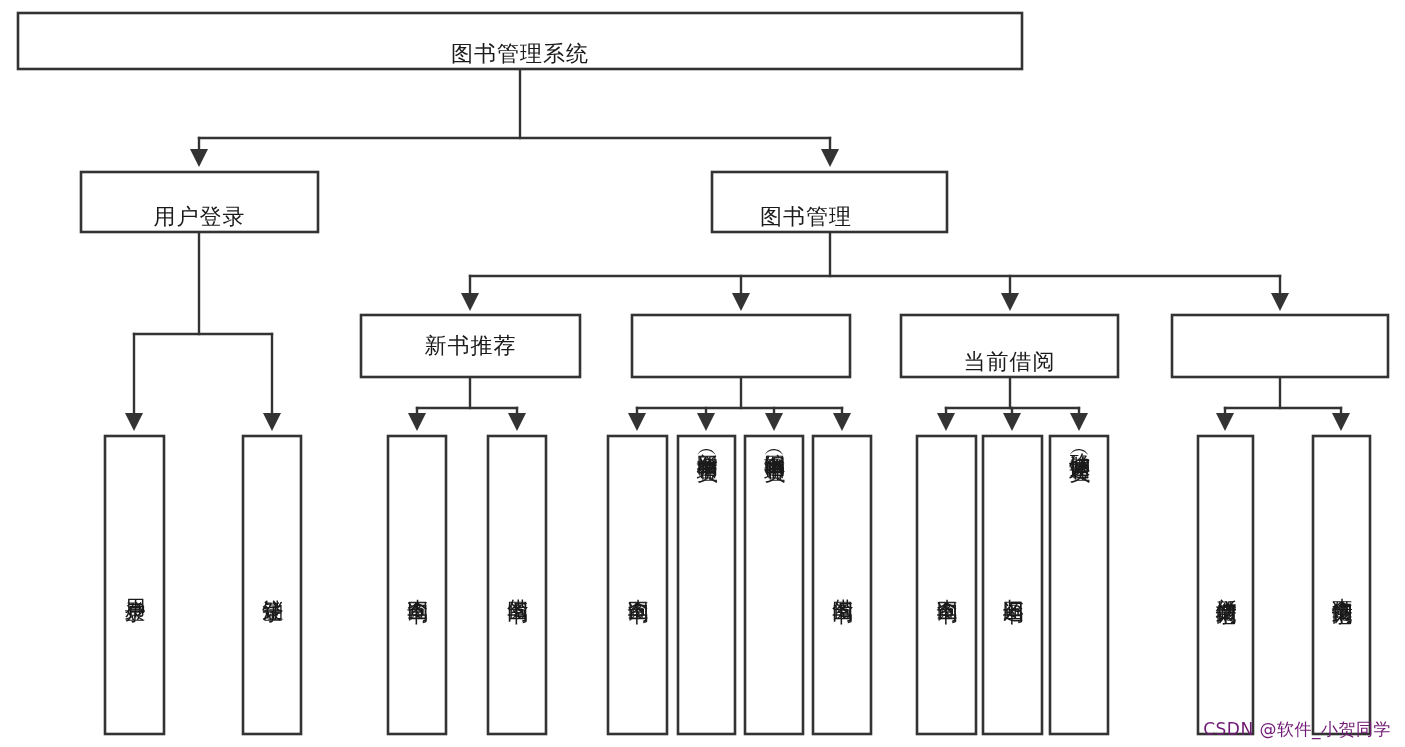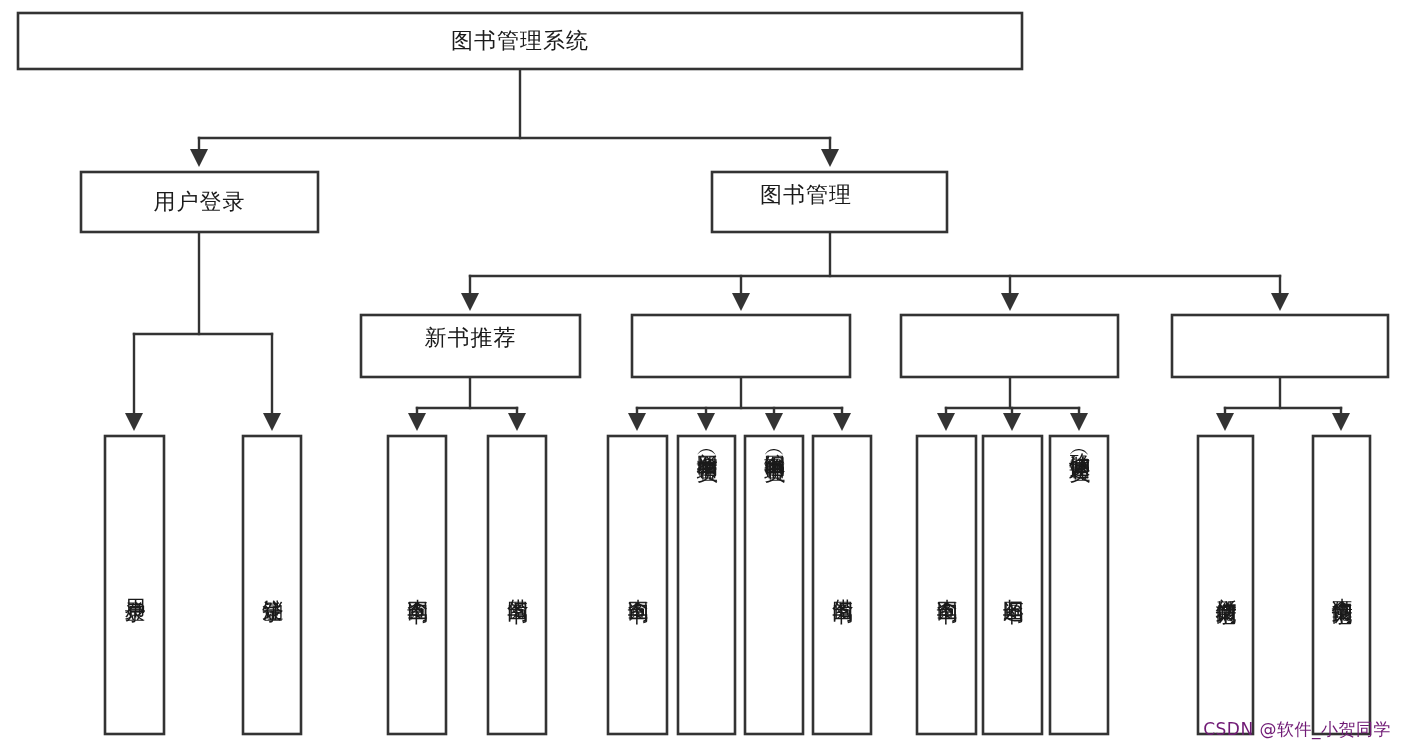--- a/index.html
+++ b/index.html
@@ -56,21 +56,21 @@
     font-size: 21px;
     line-height: 1.02;
     color: #1a1a1a;
     letter-spacing: 1.5px;
     text-align: center;
     white-space: nowrap;
   }
   .hlabel-wrap {
     position: absolute;
     display: flex;
-    align-items: center;
+    align-items: flex-end;
     justify-content: center;
     pointer-events: none;
     border-radius: 12px;
   }
   .htext {
     font-family: "DejaVu Sans", "Liberation Sans", sans-serif;
     font-size: 22px;
     color: #1a1a1a;
     letter-spacing: 1px;
     white-space: nowrap;
@@ -178,29 +178,32 @@
   </svg>
 
   <div class="hlabel-wrap" style="left:18px; top:13px; width:1004px; height:56px;">
     <span class="htext">图书管理系统</span>
   </div>
 
   <div class="hlabel-wrap" style="left:81px; top:172px; width:237px; height:60px;">
     <span class="htext">用户登录</span>
   </div>
 
-  <div class="hlabel-wrap" style="left:712px; top:165px; width:188px; height:60px;">
+  <div class="hlabel-wrap" style="left:712px; top:172px; width:188px; height:60px;">
     <span class="htext">图书管理</span>
   </div>
 
   <div class="hlabel-wrap" style="left:361px; top:315px; width:219px; height:46px;">
     <span class="htext">新书推荐</span>
   </div>
 
 
+  <div class="hlabel-wrap" style="left:901px; top:315px; width:217px; height:62px;">
+    <span class="htext">当前借阅</span>
+  </div>
 
 
   <div class="vlabel-wrap" style="left:105px; top:436px; width:59px; height:298px;">
     <span class="vtext">用户登录</span>
   </div>
   <div class="vlabel-wrap" style="left:243px; top:436px; width:58px; height:298px;">
     <span class="vtext">注销登录</span>
   </div>
   <div class="vlabel-wrap" style="left:388px; top:436px; width:58px; height:298px;">
     <span class="vtext">查询图书</span>

